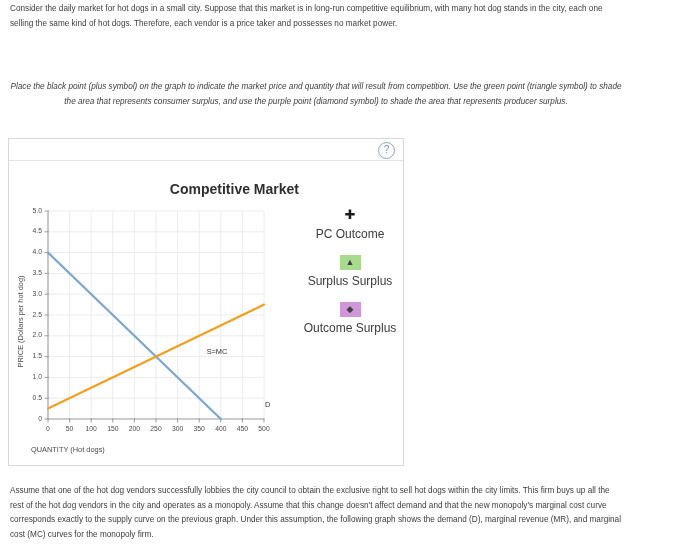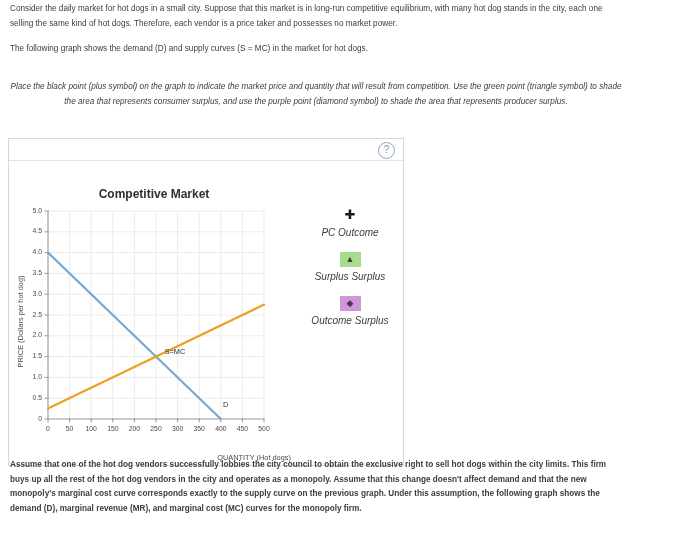--- a/index.html
+++ b/index.html
@@ -26,21 +26,21 @@
     color: #3c3c3c;
     letter-spacing: 0.01px;
   }
   .para.italic {
     font-style: italic;
     text-align: center;
   }
   #intro-para { left: 10px; top: 2px; width: 612px; }
   #graph-intro-para { left: 10px; top: 42px; width: 612px; }
   #instruction-para { left: 10px; top: 80px; width: 612px; }
-  #monopoly-para { left: 10px; top: 458px; width: 612px; font-weight: bold; }
+  #monopoly-para { left: 10px; top: 484px; width: 612px; }
 
   
   .panel {
     position: absolute;
     left: 8px;
     top: 138px;
     width: 396px;
     height: 328px;
     border: 1px solid #d8d8d8;
     background: #ffffff;
@@ -67,24 +67,24 @@
     font-size: 10px;
     line-height: 14px;
     text-align: center;
     background: #fbfcfd;
     cursor: pointer;
     user-select: none;
   }
   .chart-title {
     position: absolute;
     left: 0;
-    top: 48px;
+    top: 42px;
     width: 290px;
-    text-align: center;
-    font-size: 12px;
+    text-align: right;
+    font-size: 14px;
     font-weight: bold;
     color: #2f2f2f;
   }
   .plot-wrap {
     position: absolute;
     left: 0;
     top: 0;
     width: 396px;
     height: 326px;
   }
@@ -98,62 +98,61 @@
     color: #4a4a4a;
     transform: rotate(-90deg);
     transform-origin: center center;
     white-space: nowrap;
   }
   .axis-x-label {
     position: absolute;
     left: 22px;
     top: 306px;
     width: 260px;
-    text-align: right;
+    text-align: left;
     font-size: 7.4px;
     color: #4a4a4a;
-    margin-top: 8px;
   }
   .tick-label-y {
     position: absolute;
     width: 22px;
     text-align: right;
     font-size: 6.8px;
     color: #4a4a4a;
   }
   .tick-label-x {
     position: absolute;
     width: 24px;
     text-align: center;
     font-size: 6.8px;
     color: #4a4a4a;
   }
   .curve-label {
     position: absolute;
     font-size: 7.4px;
     color: #2f2f2f;
+    margin-left: 42px;
   }
 
   
   .palette {
     position: absolute;
     left: 288px;
     top: 66px;
     width: 106px;
   }
   .palette-item {
     width: 106px;
     text-align: center;
     margin-bottom: 10px;
   }
   .palette-label {
-    font-size: 10px;
+    font-size: 12px;
     color: #3c3c3c;
     margin-top: 4px;
-    font-style: italic;
   }
   .swatch {
     display: inline-block;
     width: 21px;
     height: 15px;
     line-height: 15px;
     text-align: center;
     cursor: pointer;
   }
   .swatch.green { background: #a9db8e; }
@@ -161,21 +160,20 @@
   .swatch.plain { background: transparent; }
   .glyph { display: block; }
 </style>
 </head>
 <body>
 
 <div class="page">
 
   <div class="para" id="intro-para">Consider the daily market for hot dogs in a small city. Suppose that this market is in long-run competitive equilibrium, with many hot dog stands in the city, each one selling the same kind of hot dogs. Therefore, each vendor is a price taker and possesses no market power.</div>
 
-  <div class="para" id="graph-intro-para">The following graph shows the demand (D) and supply curves (S = MC) in the market for hot dogs.</div>
 
   <div class="para italic" id="instruction-para">Place the black point (plus symbol) on the graph to indicate the market price and quantity that will result from competition. Use the green point (triangle symbol) to shade the area that represents consumer surplus, and use the purple point (diamond symbol) to shade the area that represents producer surplus.</div>
 
   <div class="panel">
 
     <div class="panel-header"></div>
     <div class="help-icon">?</div>
 
     <div class="chart-title">Competitive Market</div>
 

